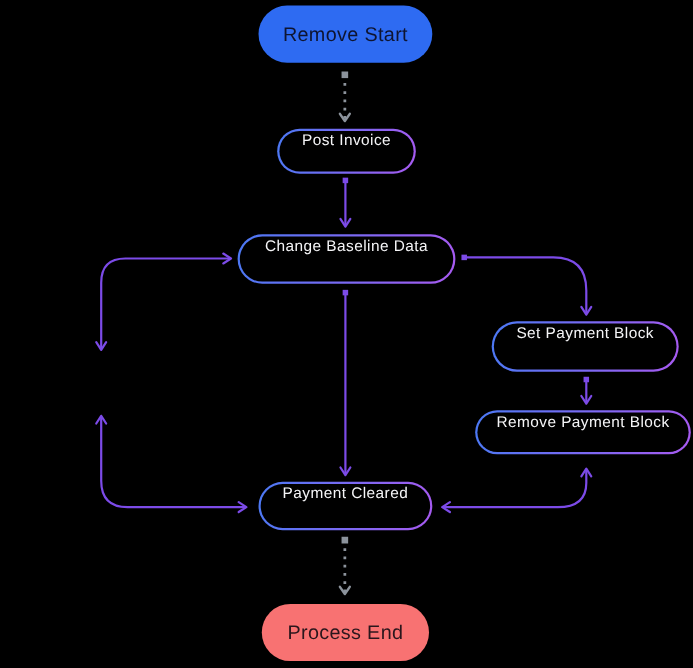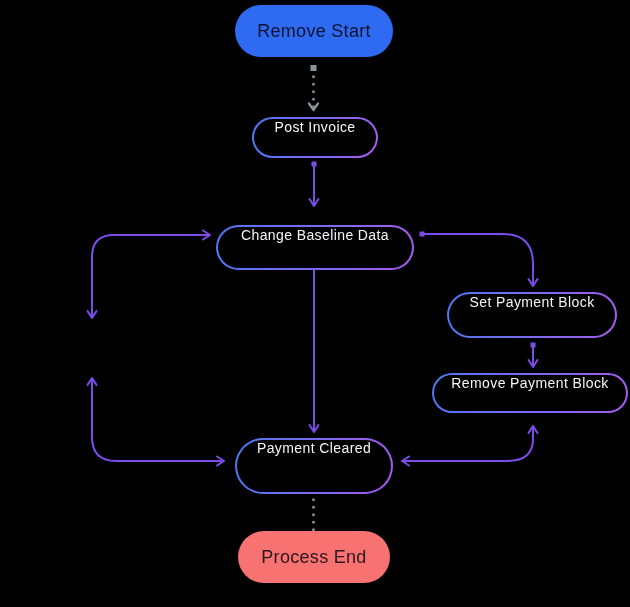--- a/index.html
+++ b/index.html
@@ -25,46 +25,46 @@
     box-sizing: border-box;
     border-radius: 999px;
     cursor: pointer;
   }
   .terminal {
     font-size: 18px;
     font-weight: 500;
     letter-spacing: 0.3px;
   }
   .start { left: 235px; top: 5px;  width: 158px; height: 52px; background: #2E6BF2; color: #0E1430; }
-  .end   { left: 238px; top: 531px; width: 152px; height: 52px; background: #F87272; color: #2A161C; text-align: right; }
+  .end   { left: 238px; top: 549px; width: 152px; height: 52px; background: #F87272; color: #2A161C; text-align: right; }
   .gnode {
     position: absolute;
     padding: 2px;
     box-sizing: border-box;
     border-radius: 999px;
     background: linear-gradient(100deg, #4B79F4 0%, #A75AF0 100%);
     cursor: pointer;
   }
   .gnode .inner {
     width: 100%; height: 100%;
     background: #000000;
     border-radius: 999px;
     display: flex; align-items: flex-start; justify-content: center;
     color: #F5F5F7;
     font-size: 14px;
     font-weight: 500;
     letter-spacing: 0.4px;
     white-space: nowrap;
   }
   .n-post-invoice   { left: 252px; top: 117px; width: 126px; height: 41px; }
-  .n-baseline       { left: 216px; top: 213px; width: 198px; height: 45px; margin-top: 12px; }
+  .n-baseline       { left: 216px; top: 213px; width: 198px; height: 45px; }
   .n-payment-terms  { left: 3px;   top: 325px; width: 197px; height: 45px; }
   .n-set-block      { left: 447px; top: 292px; width: 170px; height: 46px; }
   .n-remove-block   { left: 432px; top: 373px; width: 196px; height: 40px; }
-  .n-cleared        { left: 235px; top: 438px; width: 158px; height: 56px; }
+  .n-cleared        { left: 235px; top: 438px; width: 158px; height: 44px; }
   .edge-solid  { stroke: #7C4BE8; stroke-width: 2;   fill: none; }
   .edge-dotted { stroke: #8C939C; stroke-width: 2.5; fill: none; stroke-dasharray: 2.5 5; }
 </style>
 </head>
 <body>
 
 <div class="canvas">
 
   <svg class="edges-svg" viewBox="0 0 630 607" xmlns="http://www.w3.org/2000/svg">
     <defs>

